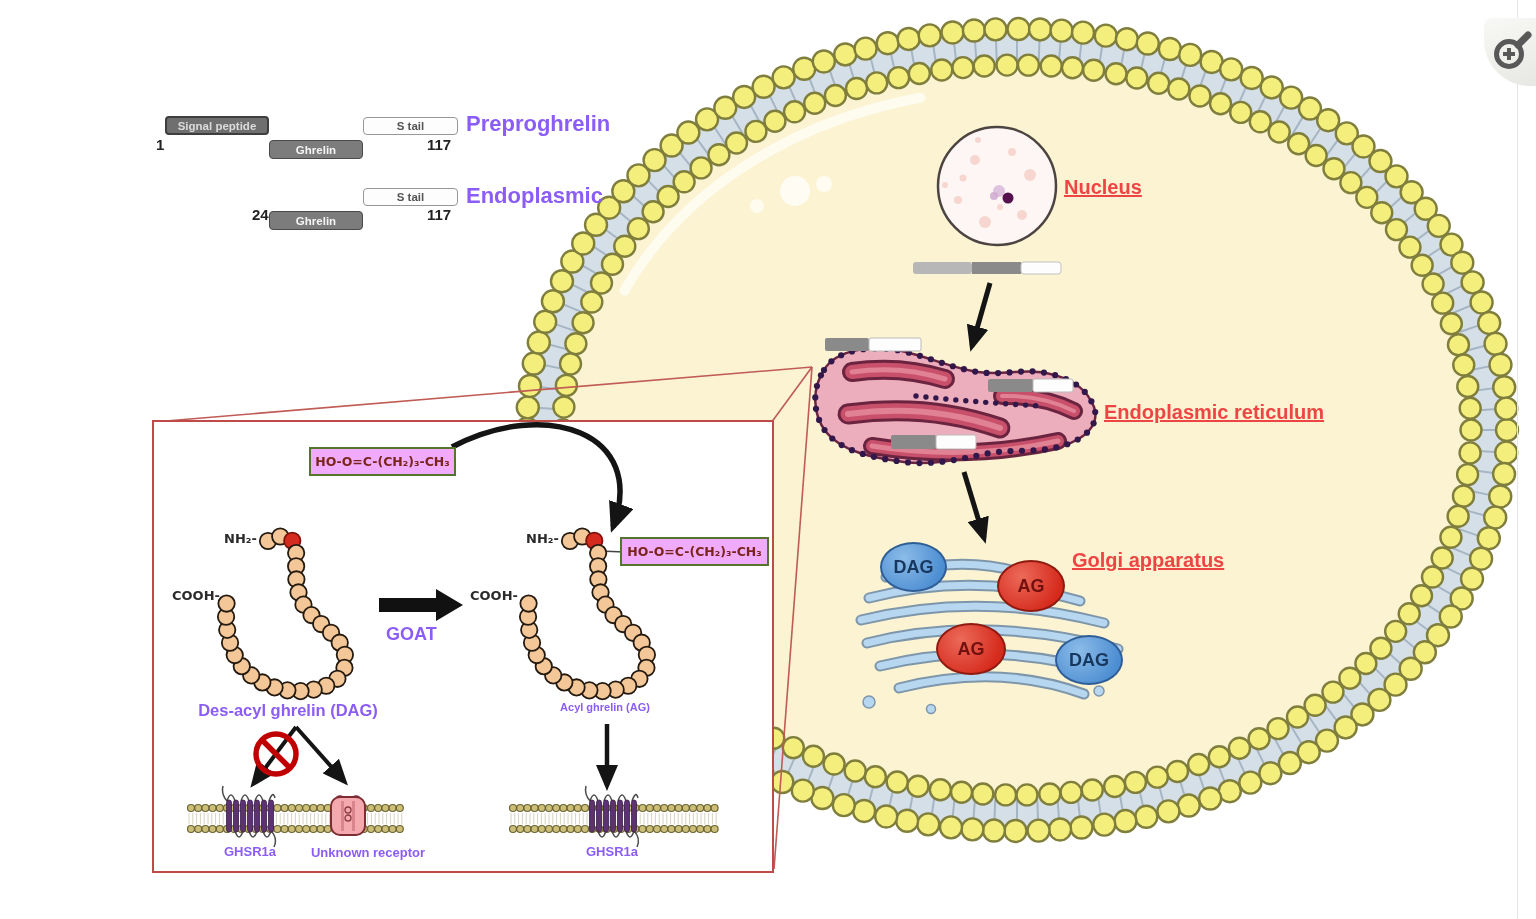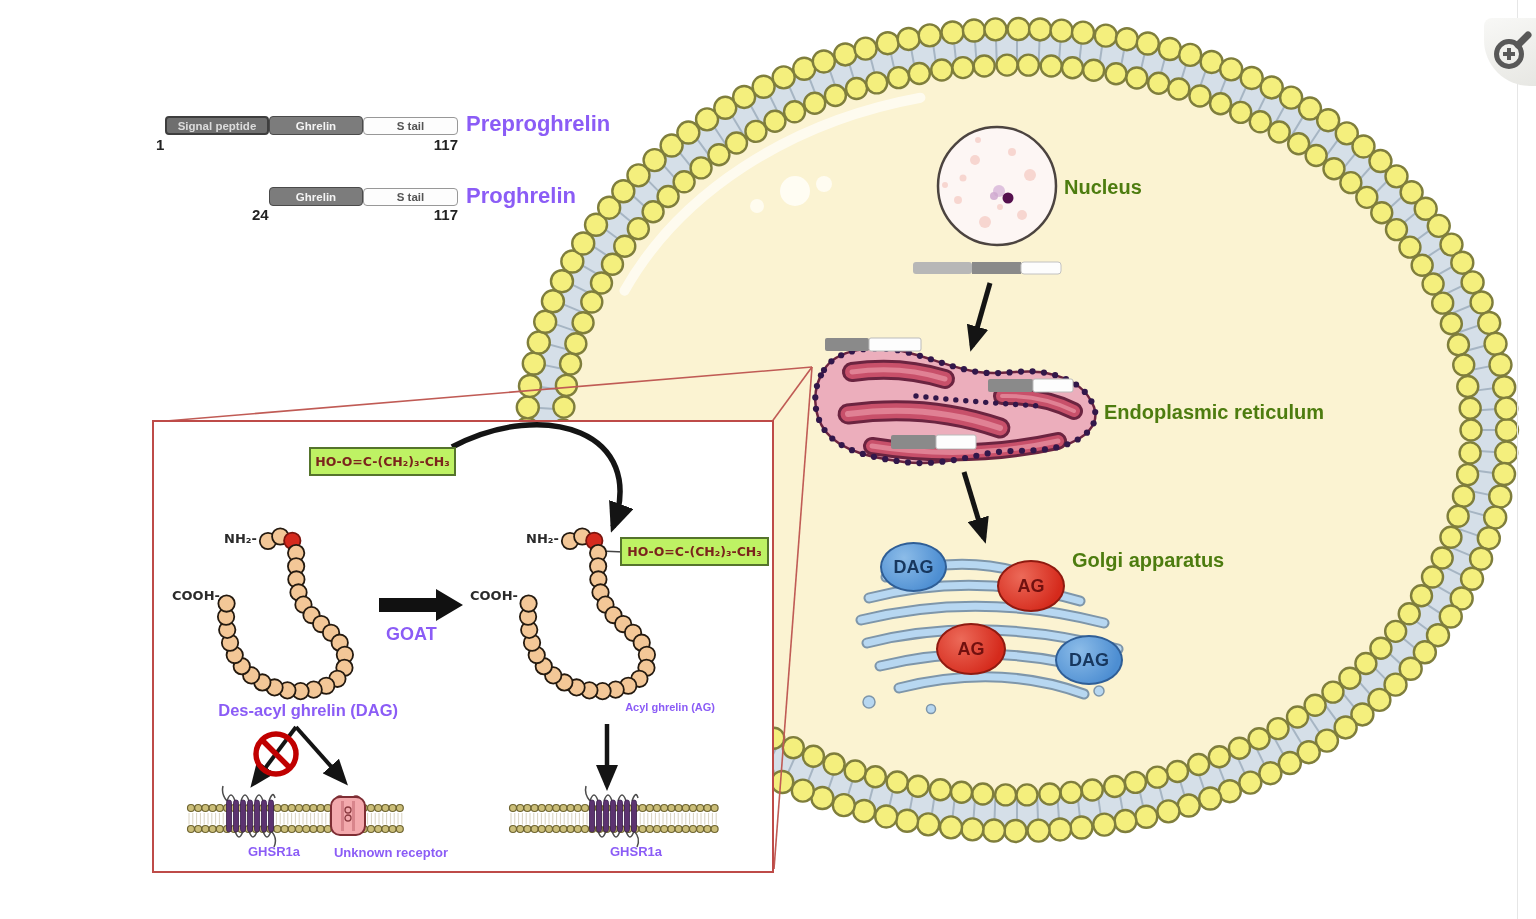--- a/index.html
+++ b/index.html
@@ -1,36 +1,36 @@
 <!DOCTYPE html>
 <html><head>
 <meta charset="utf-8">
 <style>
   html,body{margin:0;padding:0;background:#fff;}
   #stage{position:relative;width:1536px;height:919px;background:#ffffff;overflow:hidden;
          font-family:"Liberation Sans",sans-serif;}
   #art{position:absolute;left:0;top:0;}
   .lbl{position:absolute;color:#8b5cf6;white-space:nowrap;}
   .big{font-size:22px;font-weight:700;}
-  .cellbl{font-size:20px;font-weight:700;color:#4d7c0f;}
+  .cellbl{font-size:20px;font-weight:700;color:#ef4444;text-decoration:underline;}
   .num{font-size:15px;font-weight:700;color:#222;}
   .seg{position:absolute;box-sizing:border-box;display:flex;align-items:center;justify-content:center;
        font-size:11.5px;font-weight:700;border-radius:4px;}
   .seg-dark{background:#6F6F6F;border:2px solid #3E3E3E;color:#DCDCDC;}
-  .seg-gray{background:#7C7C7C;border:1.5px solid #4A4A4A;color:#F4F4F4;}
+  .seg-gray{background:#7C7C7C;border:1.5px solid #4A4A4A;color:#F4F4F4;margin-top:24px;}
   .seg-white{background:#FDFDFD;border:1.5px solid #989898;color:#555;}
   .ves{position:absolute;display:flex;align-items:center;justify-content:center;border-radius:50%;
        font-size:18px;font-weight:800;}
   .ves-blue{background:radial-gradient(circle at 35% 30%,#8CBCE8,#4D8ED2 75%);border:2px solid #2F5E96;color:#17375E;text-align:right;}
   .ves-red{background:radial-gradient(circle at 35% 30%,#EC6A59,#D52A1C 75%);border:2px solid #8F1A10;color:#71100F;}
   .gbox{position:absolute;box-sizing:border-box;display:flex;align-items:center;justify-content:center;
-        background:#bef264;border:2px solid #55742C;color:#7B241C;font-weight:700;font-size:12.5px;
+        background:#f0abfc;border:2px solid #55742C;color:#7B241C;font-weight:700;font-size:12.5px;
         font-family:"DejaVu Sans","Liberation Sans",sans-serif;}
   .small-b{font-size:13px;font-weight:700;color:#2B2B2B;font-family:"DejaVu Sans","Liberation Sans",sans-serif;}
-  .ctr{text-align:right;}
+  .ctr{text-align:center;}
   #zoomTile{position:absolute;right:0;top:18px;width:52px;height:68px;
             background:linear-gradient(160deg,#f8f8f6,#e7e7e3);border-radius:8px 0 0 46px;}
   #edgeLine{position:absolute;left:1517px;top:0;width:1px;height:919px;background:#E6E6E6;}
 </style>
 </head>
 <body>
 
 <div id="stage">
 
 <svg id="art" width="1536" height="919" viewBox="0 0 1536 919">
@@ -941,21 +941,21 @@
 
 <div class="seg seg-dark" style="left:165px;top:116px;width:104px;height:19px;">Signal peptide</div>
 <div class="seg seg-gray" style="left:269px;top:116px;width:94px;height:19px;">Ghrelin</div>
 <div class="seg seg-white" style="left:363px;top:116.5px;width:95px;height:18px;">S tail</div>
 <div class="lbl big" style="left:466px;top:111px;">Preproghrelin</div>
 <div class="lbl num" style="left:156px;top:136px;">1</div>
 <div class="lbl num ctr" style="left:420px;top:136px;width:38px;">117</div>
 
 <div class="seg seg-gray" style="left:269px;top:187px;width:94px;height:19px;">Ghrelin</div>
 <div class="seg seg-white" style="left:363px;top:187.5px;width:95px;height:18px;">S tail</div>
-<div class="lbl big" style="left:466px;top:183px;">Proghrelin</div>
+<div class="lbl big" style="left:466px;top:183px;">Endoplasmic</div>
 <div class="lbl num" style="left:252px;top:206px;">24</div>
 <div class="lbl num ctr" style="left:420px;top:206px;width:38px;">117</div>
 
 <div class="lbl cellbl" style="left:1064px;top:176px;">Nucleus</div>
 <div class="lbl cellbl" style="left:1104px;top:401px;">Endoplasmic reticulum</div>
 <div class="lbl cellbl" style="left:1072px;top:549px;text-align:right;">Golgi apparatus</div>
 
 <div class="ves ves-blue" style="left:880px;top:542px;width:63px;height:46px;">DAG</div>
 <div class="ves ves-red" style="left:997px;top:560px;width:64px;height:48px;">AG</div>
 <div class="ves ves-red" style="left:936px;top:623px;width:66px;height:48px;">AG</div>

